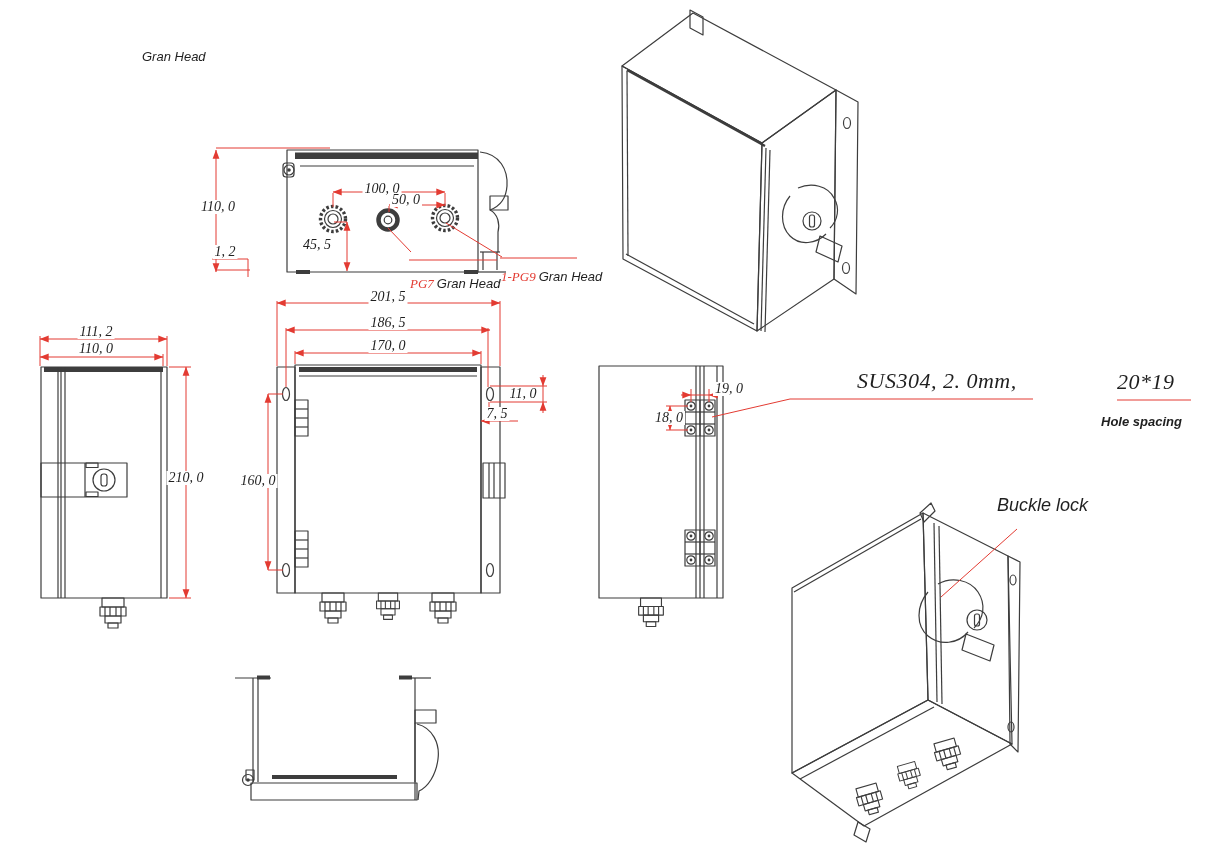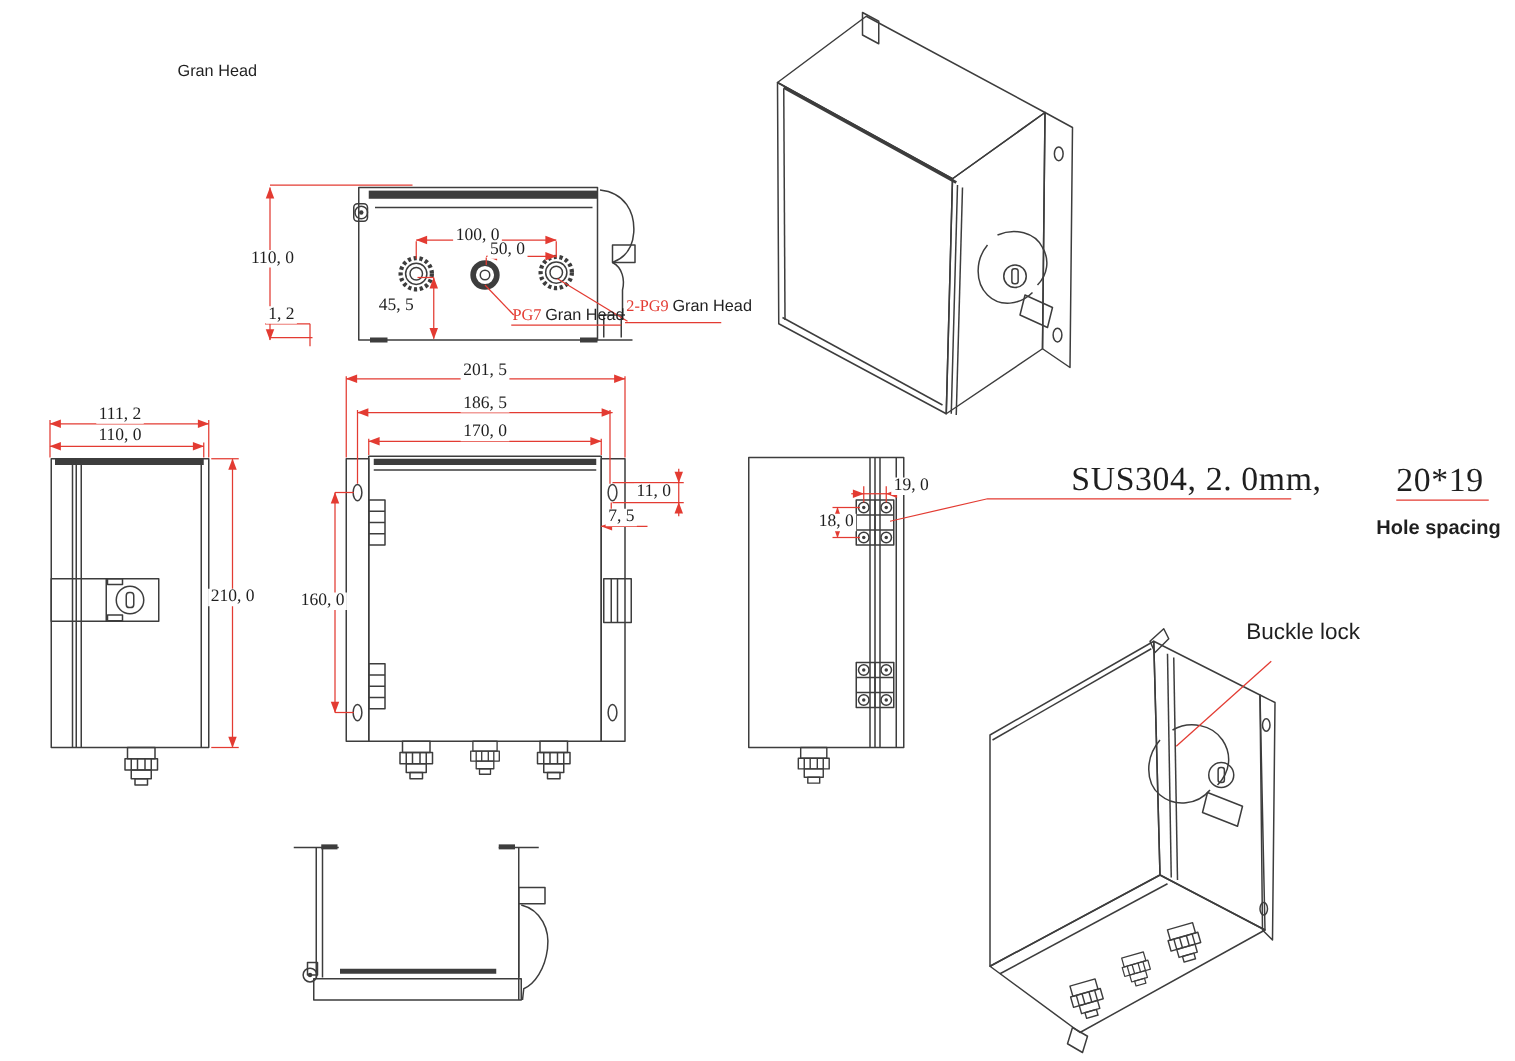--- a/index.html
+++ b/index.html
@@ -1,39 +1,39 @@
 <!DOCTYPE html>
 <html style="--background: #ffffff; --linework: #3d3d3d; --dimension: #e33b32; --text: #1f1f1f;"><head>
 <meta charset="utf-8">
 <style>
   :root{
     --background:#ffffff; --linework:#3d3d3d; --dimension:#e33b32; --text:#1f1f1f;
   }
   html,body{margin:0;padding:0;background:var(--background);}
   .canvas{position:relative;width:1212px;height:849px;background:var(--background);overflow:hidden;
-          font-family:"Liberation Sans","DejaVu Sans",sans-serif;}
+          font-family:"Liberation Sans","DejaVu Sans",sans-serif;font-style:italic;}
   .canvas svg{position:absolute;left:0;top:0;}
   
   .ln{stroke:var(--linework);fill:none;stroke-width:1.2;stroke-linejoin:round;}
   .ln2{stroke:var(--linework);fill:none;stroke-width:2.4;}
   .ln4{stroke:var(--linework);fill:none;stroke-width:4;}
   .lnf{fill:var(--linework);stroke:none;}
   .knurl{stroke:var(--linework);fill:none;stroke-width:3.4;stroke-dasharray:2.6 2.1;}
   .red{stroke:var(--dimension);fill:none;stroke-width:1;}
   .redf{fill:var(--dimension);}
   
   .t{position:absolute;white-space:nowrap;color:var(--text);}
   .dim{font-family:"Liberation Serif","DejaVu Serif",serif;font-size:14px;line-height:1;
        background:var(--background);padding:0 2px;transform:translate(-50%,-50%);}
   .anno{font-size:13px;}
-  .glabel{font-size:13px;}
+  .glabel{font-size:13px;margin-top:32px;}
   .glabel .code{font-family:"Liberation Serif","DejaVu Serif",serif;color:var(--dimension);}
   .glabel .lbl{margin-left:3px;color:var(--text);}
-  .serifbig{font-family:"Liberation Serif","DejaVu Serif",serif;font-size:27px;letter-spacing:.5px;}
-  .boldnote{font-size:16px;font-weight:700;}
+  .serifbig{font-family:"Liberation Serif","DejaVu Serif",serif;font-size:22px;letter-spacing:.5px;}
+  .boldnote{font-size:13px;font-weight:700;}
   .bignote{font-size:18px;}
 </style>
 </head>
 <body>
 
 <div class="canvas">
 
 <svg width="1212" height="849" viewBox="0 0 1212 849">
   <defs>
     <marker id="arr" viewBox="0 0 10 10" refX="9.2" refY="5" markerWidth="10" markerHeight="10" orient="auto-start-reverse">
@@ -287,21 +287,21 @@
 </svg>
 
 <span class="t anno" style="left:142px;top:49px">Gran Head</span>
 
 <span class="t dim" style="left:218px;top:207px">110, 0</span>
 <span class="t dim" style="left:382px;top:189px">100, 0</span>
 <span class="t dim" style="left:406px;top:200px">50, 0</span>
 <span class="t dim" style="left:317px;top:245px">45, 5</span>
 <span class="t dim" style="left:225px;top:252px">1, 2</span>
 <span class="t glabel" style="left:410px;top:244px"><span class="code">PG7</span><span class="lbl">Gran Head</span></span>
-<span class="t glabel" style="left:501px;top:237px"><span class="code">2-PG9</span><span class="lbl">Gran Head</span></span>
+<span class="t glabel" style="left:501px;top:237px"><span class="code">1-PG9</span><span class="lbl">Gran Head</span></span>
 
 <span class="t dim" style="left:388px;top:297px">201, 5</span>
 <span class="t dim" style="left:388px;top:323px">186, 5</span>
 <span class="t dim" style="left:388px;top:346px">170, 0</span>
 <span class="t dim" style="left:258px;top:481px">160, 0</span>
 <span class="t dim" style="left:523px;top:394px">11, 0</span>
 <span class="t dim" style="left:497px;top:414px">7, 5</span>
 
 <span class="t dim" style="left:96px;top:332px">111, 2</span>
 <span class="t dim" style="left:96px;top:349px">110, 0</span>

